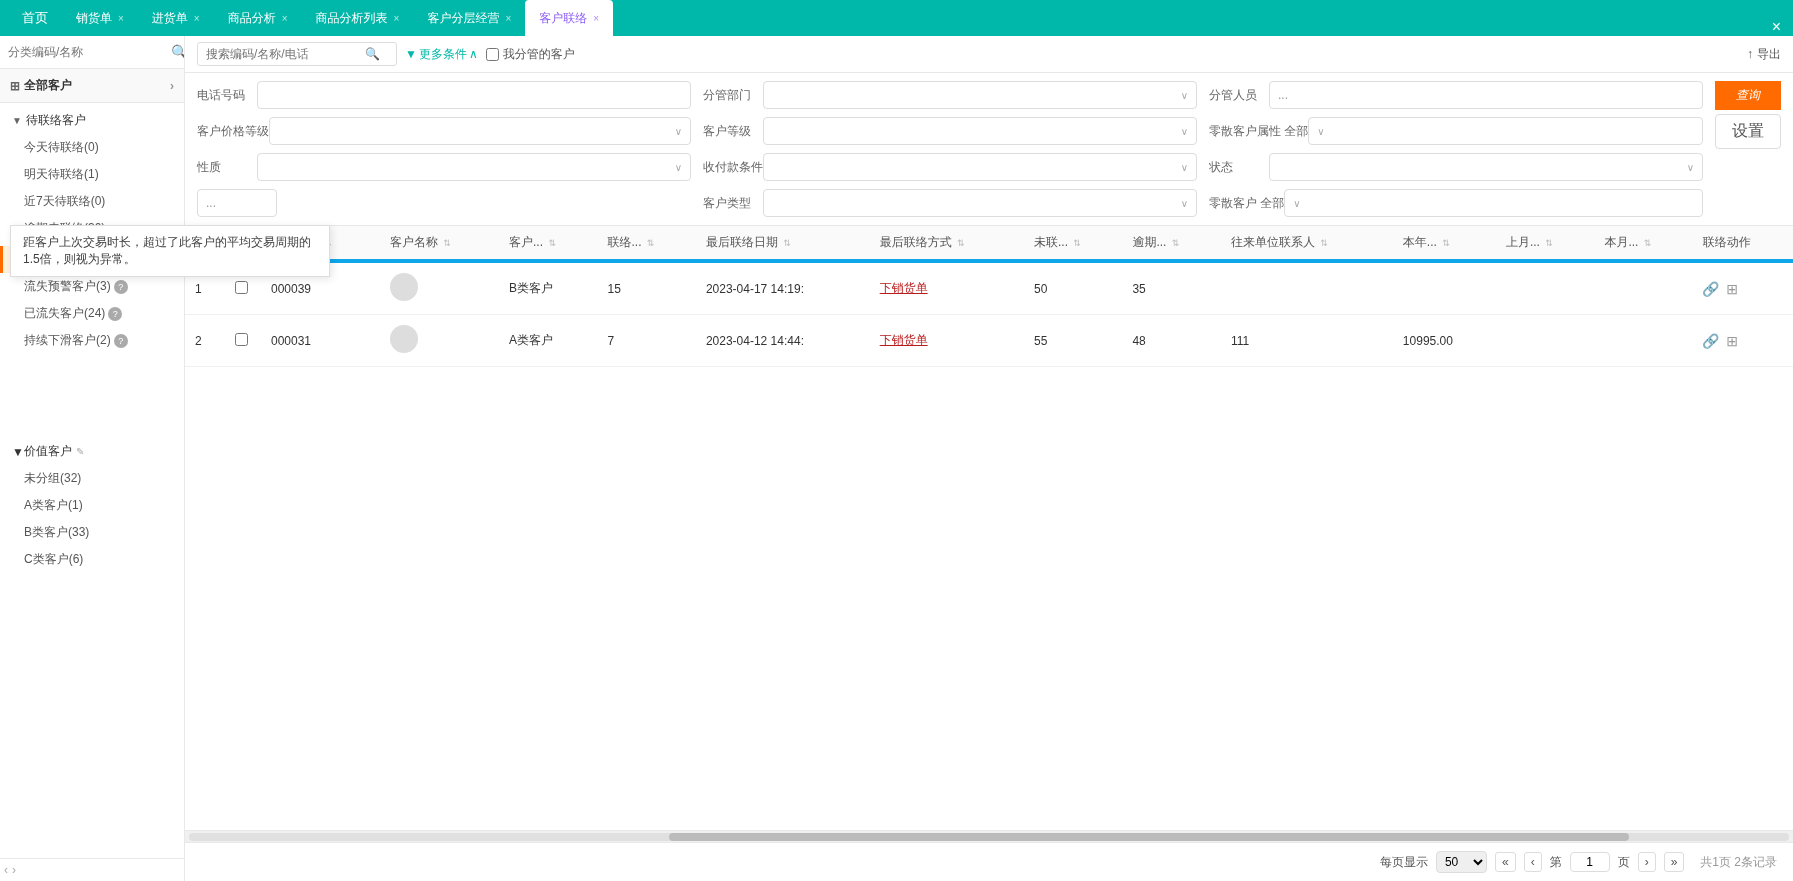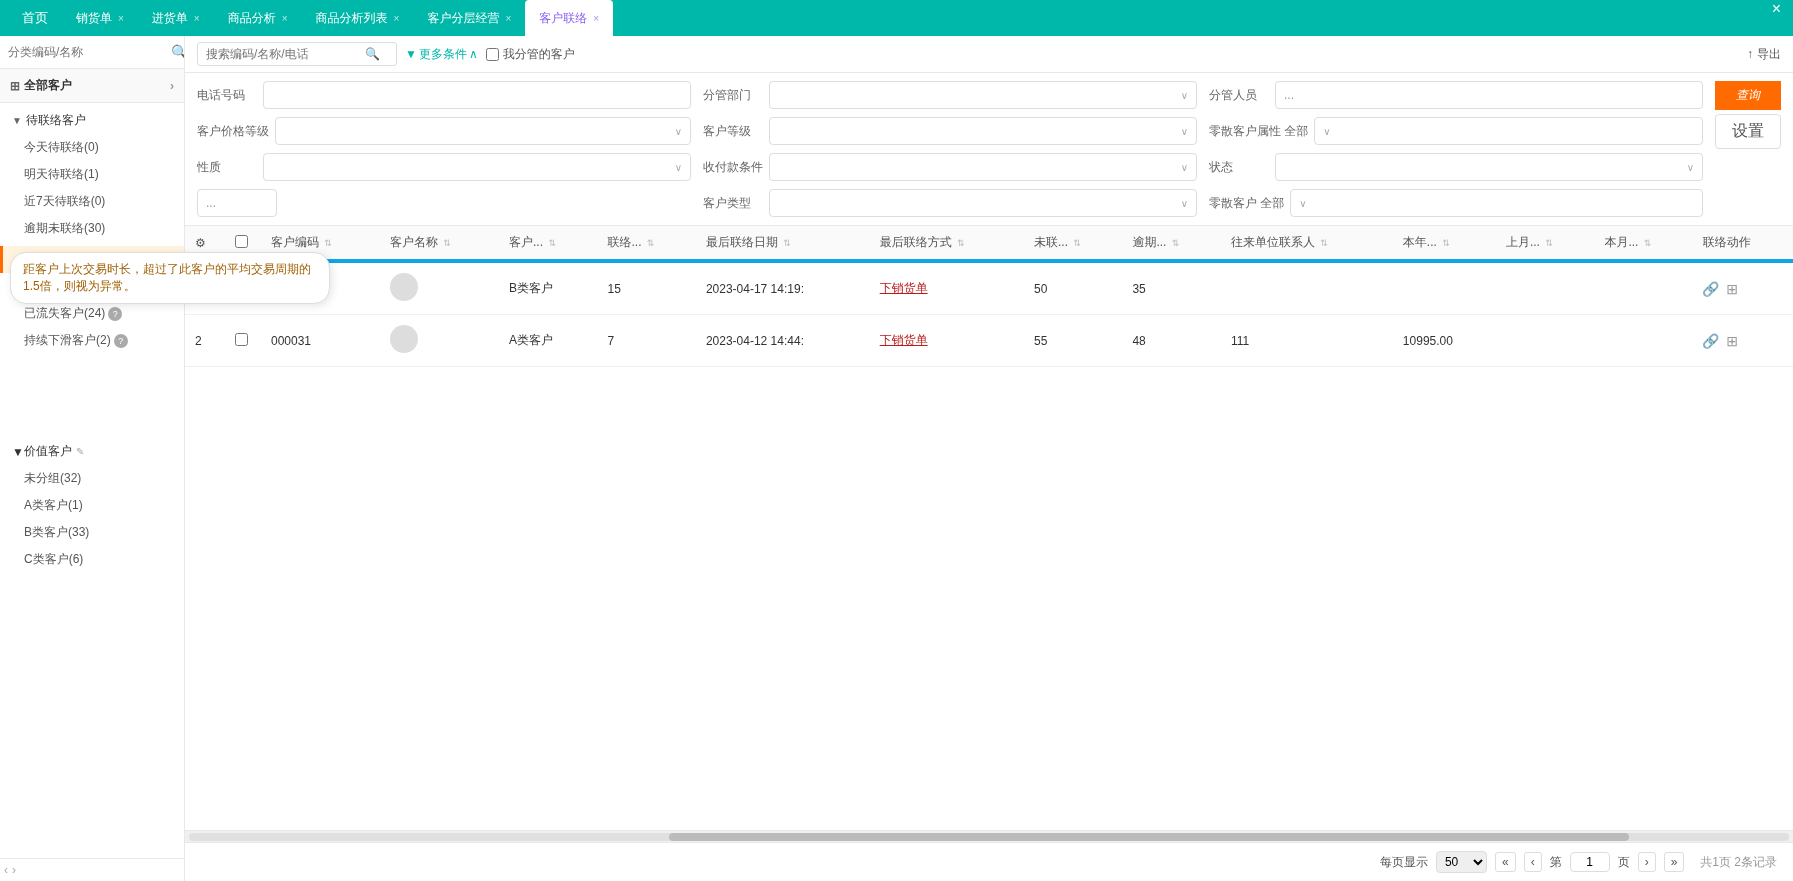--- a/index.html
+++ b/index.html
@@ -3,21 +3,21 @@
   <meta charset="utf-8">
   <style>
     * { box-sizing: border-box; margin: 0; padding: 0; font-family: 'Microsoft YaHei', Arial, sans-serif; font-size: 12px; }
     body { background: #f5f5f5; overflow: hidden; width: 1793px; height: 881px; }
 
     
     .top-nav {
       background: #00b8a9;
       height: 36px;
       display: flex;
-      align-items: flex-start;
+      align-items: flex-end;
       padding: 0 8px;
       color: white;
       position: relative;
     }
     .top-nav .nav-item {
       padding: 0 14px;
       height: 36px;
       display: flex;
       align-items: center;
       cursor: pointer;
@@ -122,28 +122,27 @@
       font-weight: 500;
     }
 
     
     .tooltip-box {
       position: absolute;
       left: 10px;
       top: 225px;
       background: white;
       border: 1px solid #ddd;
-      border-radius: 16px;
+      border-radius: 0;
       padding: 8px 12px;
       font-size: 12px;
-      color: #a16207;
+      color: #404040;
       z-index: 100;
       box-shadow: 2px 2px 8px rgba(0,0,0,0.1);
       max-width: 320px;
-      margin-top: 27px;
     }
 
     
     .content-area {
       flex: 1;
       display: flex;
       flex-direction: column;
       overflow: hidden;
       background: #f5f5f5;
     }
@@ -207,21 +206,20 @@
     .filter-row {
       display: flex;
       align-items: center;
       gap: 12px;
       margin-bottom: 8px;
     }
     .filter-row:last-child { margin-bottom: 0; }
     .filter-field {
       display: flex;
       align-items: center;
-      gap: 6px;
       flex: 1;
     }
     .filter-field label {
       color: #666;
       white-space: nowrap;
       min-width: 60px;
     }
     .filter-field .field-input {
       flex: 1;
       border: 1px solid #ddd;

